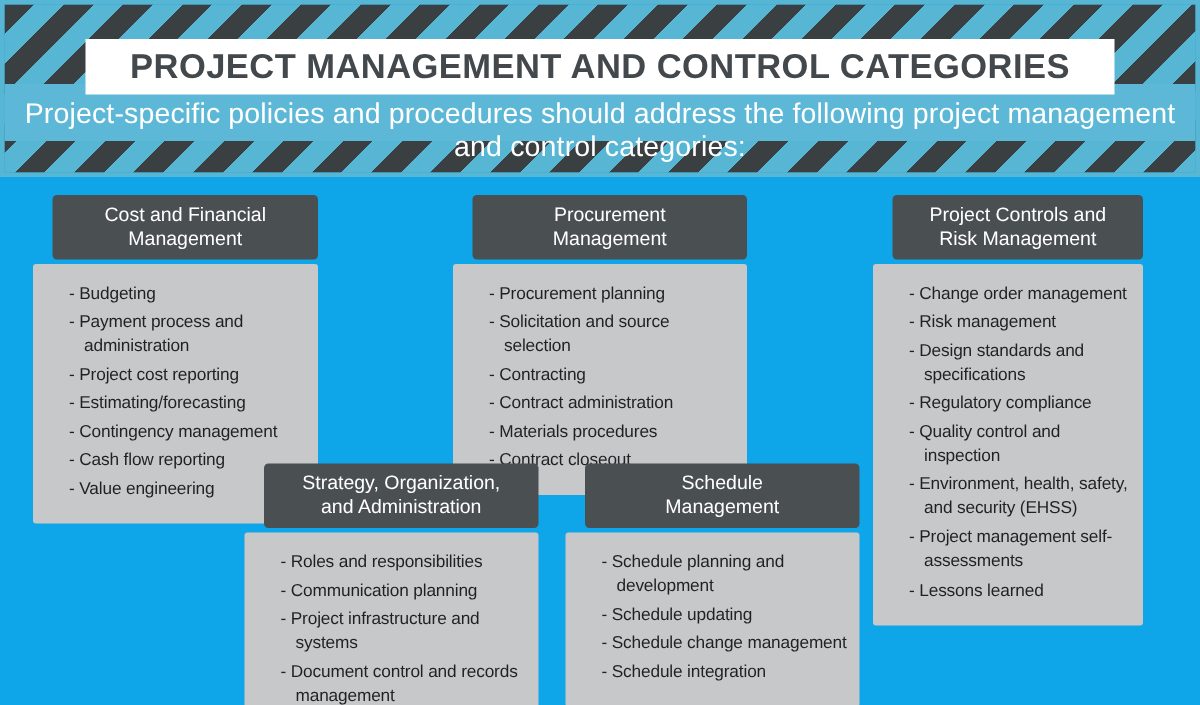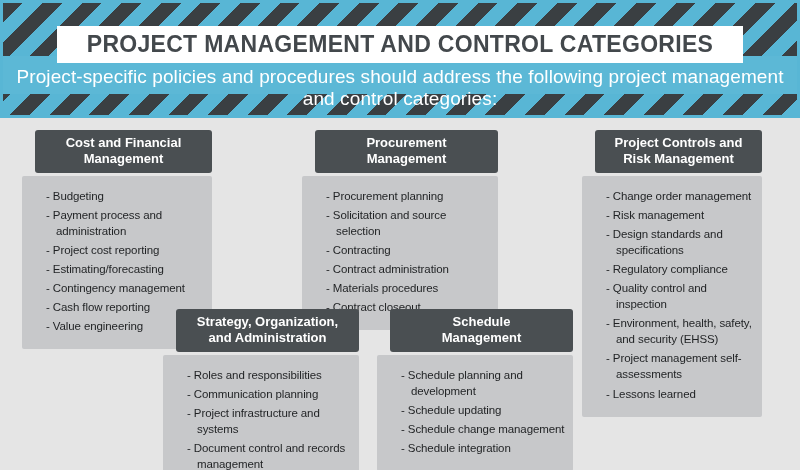--- a/index.html
+++ b/index.html
@@ -1,18 +1,18 @@
 <!DOCTYPE html>
 <html><head>
 <meta charset="utf-8">
 <style>
   html,body{margin:0;padding:0;background:#ffffff;}
   .page{
     position:relative;width:800px;height:470px;overflow:hidden;
-    font-family:"Liberation Sans", sans-serif;background:#e5e5e5;
+    font-family:"Liberation Sans", sans-serif;background:#0ea5e9;
   }
 
   
   .banner{
     position:absolute;left:0;top:0;width:800px;height:118px;
     box-sizing:border-box;border:3px solid #58b6d5;
     background:repeating-linear-gradient(135deg,#3a3f42 0 14px,#58b6d5 14px 28px);
   }
   .teal-band{
     position:absolute;left:0;top:53px;width:100%;height:38px;
@@ -30,21 +30,21 @@
   .subtitle{
     position:absolute;left:0;top:63px;width:100%;margin:0;
     text-align:center;color:#ffffff;font-size:19px;letter-spacing:.1px;
   }
 
   
   .card{position:absolute;}
   .card-header{
     margin:0 0 3px 13px;padding:5px 4px;border-radius:3px;
     background:#4a4f52;color:#ffffff;text-align:center;
-    font-size:13px;font-weight:bold;line-height:1.25;
+    font-size:13px;font-weight:normal;line-height:1.25;
     white-space:pre-line;
   }
   .card-body{
     margin:0;padding:9px 8px 12px 24px;list-style:none;
     background:#c7c8ca;border-radius:2px;
   }
   .card-item{
     font-size:11.5px;line-height:1.4;letter-spacing:-.1px;color:#1f2123;
     margin:3px 0;padding-left:10px;text-indent:-10px;
   }

